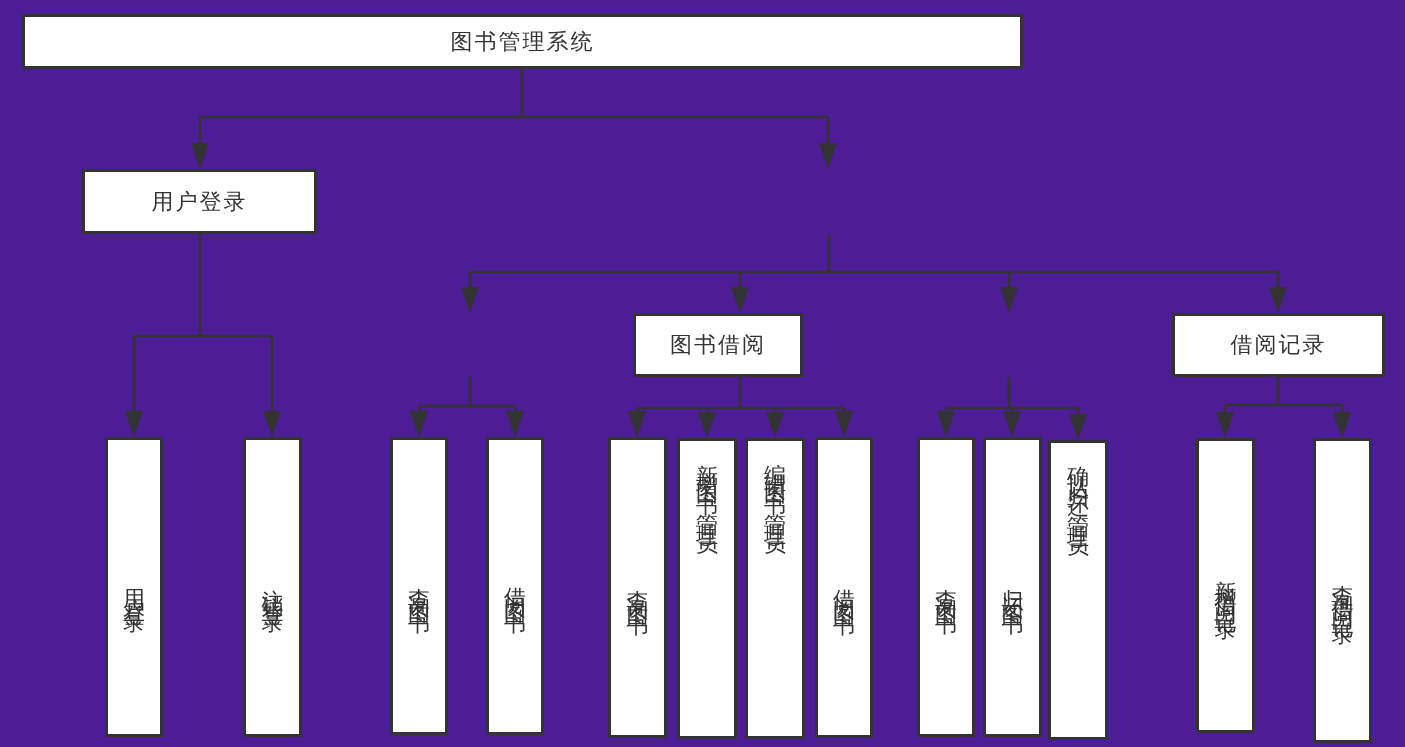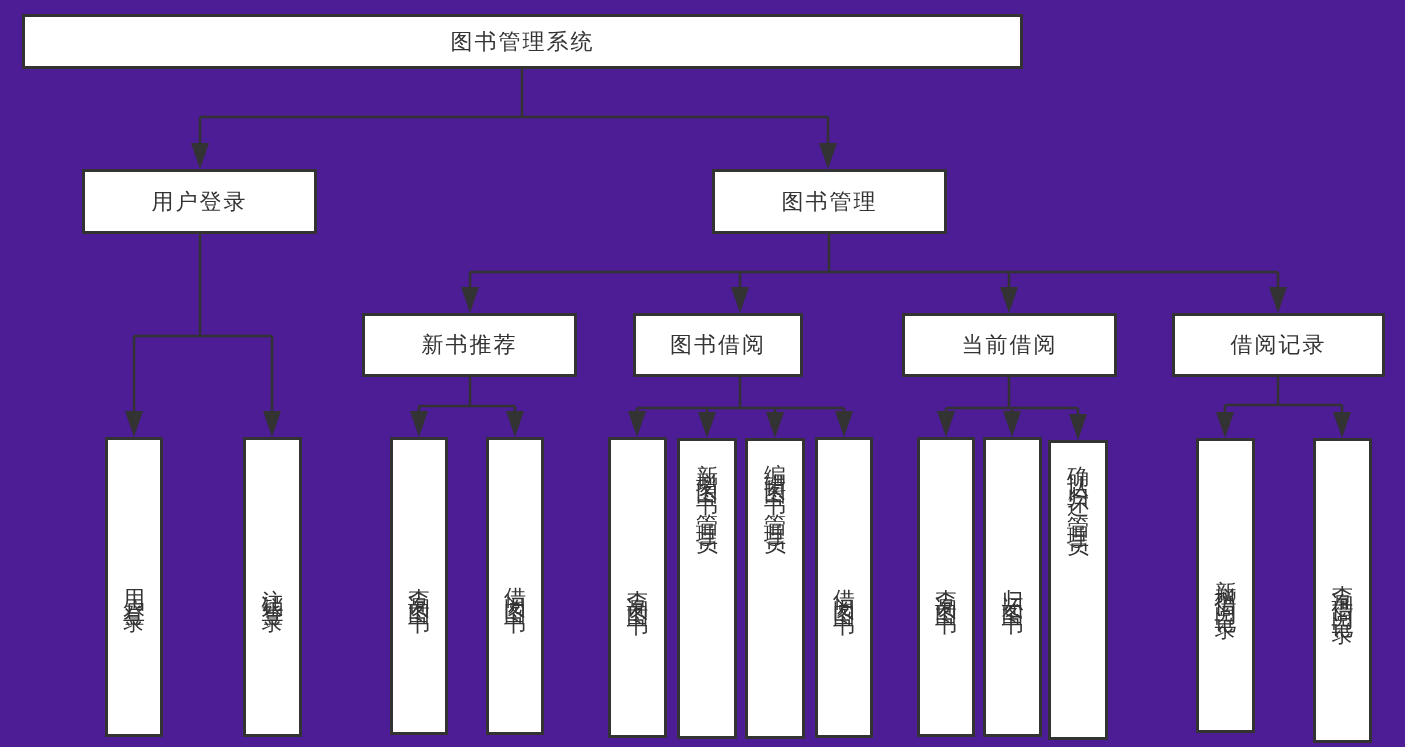--- a/index.html
+++ b/index.html
@@ -93,32 +93,23 @@
              M1333 412 L1351 412 L1342 438 Z"></path>
   </svg>
 
   <div class="hbox" style="left:22px; top:14px; width:1001px; height:55px;">
     <span>图书管理系统</span>
   </div>
 
   <div class="hbox" style="left:82px; top:169px; width:235px; height:65px;">
     <span>用户登录</span>
   </div>
-  <div class="hbox" style="left:712px; top:169px; width:235px; height:65px;">
-    <span>图书管理</span>
-  </div>
 
-  <div class="hbox" style="left:362px; top:313px; width:215px; height:64px;">
-    <span>新书推荐</span>
-  </div>
   <div class="hbox" style="left:633px; top:313px; width:170px; height:64px;">
     <span>图书借阅</span>
-  </div>
-  <div class="hbox" style="left:902px; top:313px; width:215px; height:64px;">
-    <span>当前借阅</span>
   </div>
   <div class="hbox" style="left:1172px; top:313px; width:213px; height:64px;">
     <span>借阅记录</span>
   </div>
 
   <div class="vbox" style="left:105px; top:437px; width:58px; height:300px;">
     <span>用户登录</span>
   </div>
   <div class="vbox" style="left:243px; top:437px; width:59px; height:300px;">
     <span>注销登录</span>

